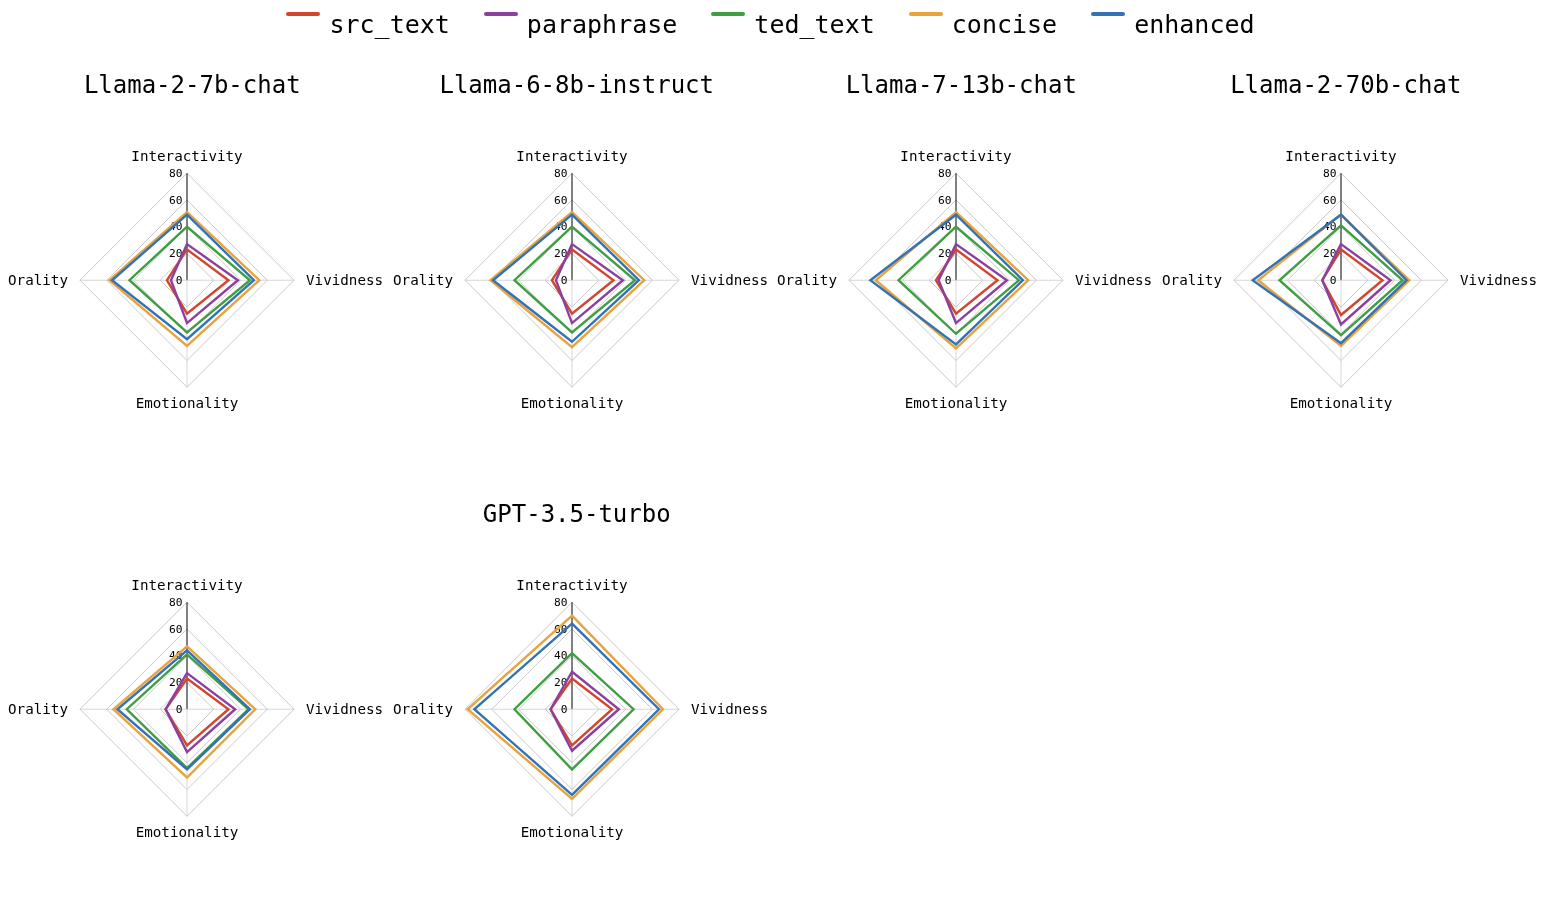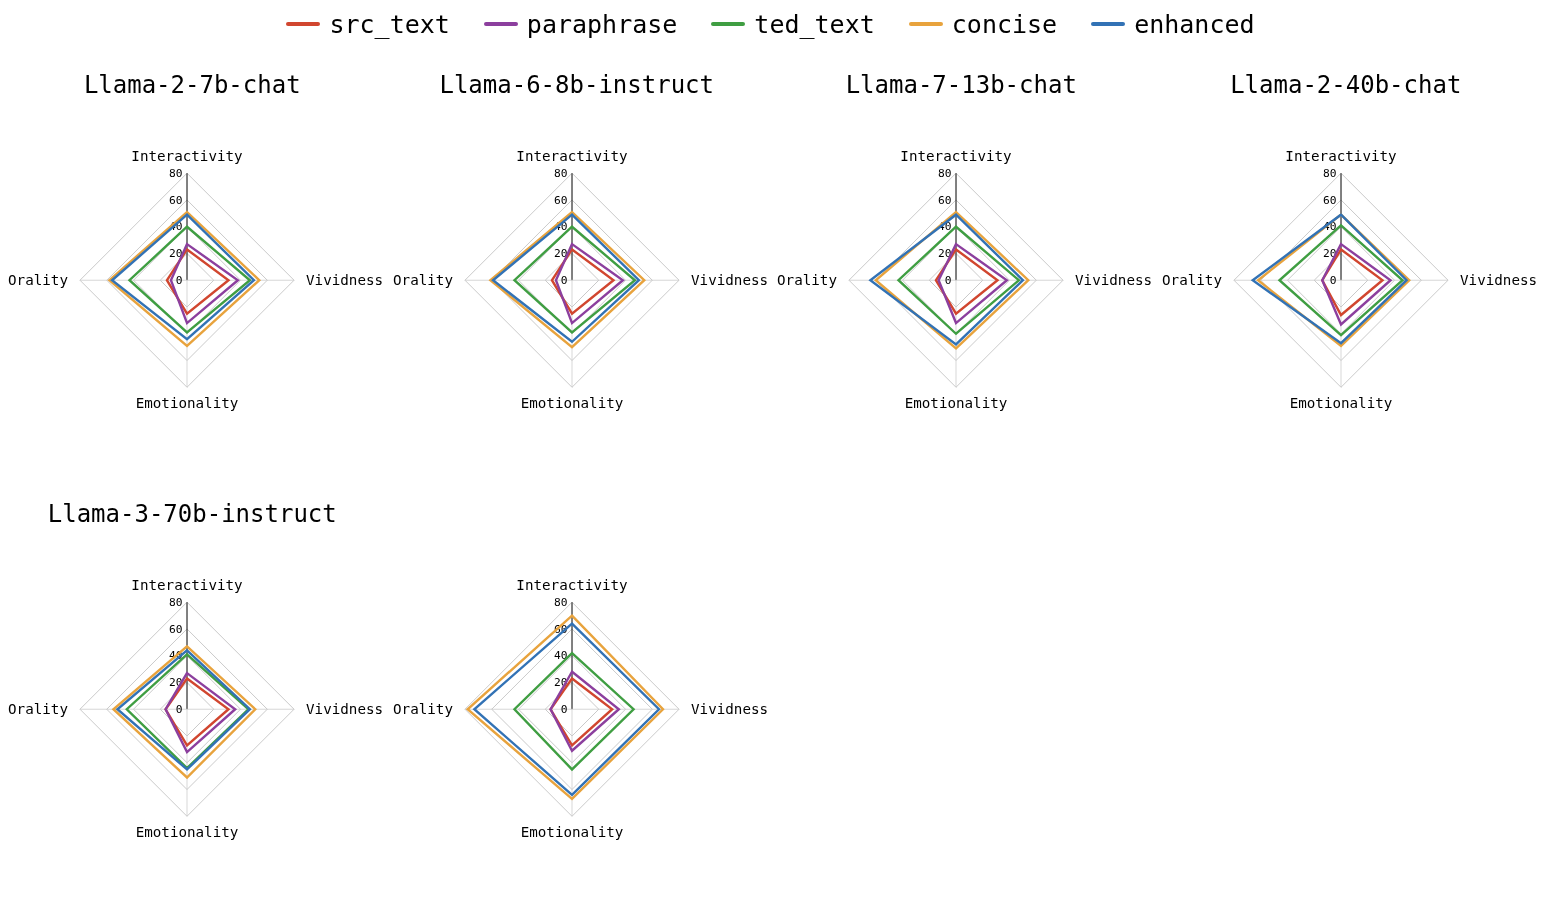--- a/index.html
+++ b/index.html
@@ -10,21 +10,21 @@
     color:#000;
     overflow:hidden;
   }
   #page{position:relative;width:1541px;height:905px;}
 
   
   #legend{
     position:absolute;top:4px;left:0;width:1541px;height:40px;
     display:flex;align-items:center;justify-content:center;gap:34px;
   }
-  .legend-item{display:flex;align-items:center;gap:9px;}
+  .legend-item{display:flex;gap:9px;}
   .legend-swatch{display:block;width:34px;height:4px;border-radius:2px;}
   .legend-label{font-size:25px;line-height:25px;letter-spacing:0px;white-space:nowrap;}
 
   
   #panels{
     position:absolute;top:60px;left:0;width:1538px;height:857px;
     display:grid;grid-template-columns:repeat(4,1fr);grid-template-rows:repeat(2,1fr);
   }
   .panel{position:relative;width:100%;height:100%;}
   .panel-title{
@@ -144,21 +144,21 @@
           <polygon points="249.83333333333331,150.75 333.8458333333333,222.25 249.83333333333331,293.75 172.9708333333333,222.25" class="series-path" stroke="#3f9e42"></polygon>
           <polygon points="249.83333333333331,131.0875 346.35833333333335,222.25 249.83333333333331,313.4125 142.58333333333331,222.25" class="series-path" stroke="#e8a33d"></polygon>
           <polygon points="249.83333333333331,134.6625 339.2083333333333,222.25 249.83333333333331,308.05 135.4333333333333,222.25" class="series-path" stroke="#3272b5"></polygon>
           <text x="249.83333333333331" y="63.25" text-anchor="middle" class="axis-label">Interactivity</text>
           <text x="408.8333333333333" y="228.25" text-anchor="start" class="axis-label">Vividness</text>
           <text x="249.83333333333331" y="393.25" text-anchor="middle" class="axis-label">Emotionality</text>
           <text x="90.83333333333331" y="228.25" text-anchor="end" class="axis-label">Orality</text>
         </svg>
       </div>
       <div class="panel">
-        <div class="panel-title">Llama-2-40b-chat</div>
+        <div class="panel-title">Llama-2-70b-chat</div>
         <svg class="panel-svg" viewBox="0 0 513.6666666666666 428.5" preserveAspectRatio="xMidYMid meet">
           <polygon points="249.83333333333331,186.5 285.5833333333333,222.25 249.83333333333331,258 214.08333333333331,222.25" class="grid-line"></polygon>
           <polygon points="249.83333333333331,150.75 321.3333333333333,222.25 249.83333333333331,293.75 178.33333333333331,222.25" class="grid-line"></polygon>
           <polygon points="249.83333333333331,115 357.0833333333333,222.25 249.83333333333331,329.5 142.58333333333331,222.25" class="grid-line"></polygon>
           <polygon points="249.83333333333331,79.25 392.8333333333333,222.25 249.83333333333331,365.25 106.83333333333331,222.25000000000003" class="grid-line"></polygon>
           <line x1="249.83333333333331" y1="222.25" x2="249.83333333333331" y2="79.25" class="spoke-main"></line>
           <line x1="249.83333333333331" y1="222.25" x2="392.8333333333333" y2="222.25" class="spoke-line"></line>
           <line x1="249.83333333333331" y1="222.25" x2="249.83333333333331" y2="365.25" class="spoke-line"></line>
           <line x1="249.83333333333331" y1="222.25" x2="106.83333333333331" y2="222.25000000000003" class="spoke-line"></line>
           <text x="243.83333333333331" y="227.25" text-anchor="end" class="tick-label">0</text>
@@ -171,21 +171,20 @@
           <polygon points="249.83333333333331,148.9625 332.0583333333333,222.25 249.83333333333331,295.5375 167.60833333333332,222.25" class="series-path" stroke="#3f9e42"></polygon>
           <polygon points="249.83333333333331,134.6625 340.9958333333333,222.25 249.83333333333331,309.8375 139.00833333333333,222.25" class="series-path" stroke="#e8a33d"></polygon>
           <polygon points="249.83333333333331,134.6625 337.42083333333335,222.25 249.83333333333331,306.2625 131.85833333333332,222.25000000000003" class="series-path" stroke="#3272b5"></polygon>
           <text x="249.83333333333331" y="63.25" text-anchor="middle" class="axis-label">Interactivity</text>
           <text x="408.8333333333333" y="228.25" text-anchor="start" class="axis-label">Vividness</text>
           <text x="249.83333333333331" y="393.25" text-anchor="middle" class="axis-label">Emotionality</text>
           <text x="90.83333333333331" y="228.25" text-anchor="end" class="axis-label">Orality</text>
         </svg>
       </div>
       <div class="panel">
-        <div class="panel-title">Llama-3-70b-instruct</div>
         <svg class="panel-svg" viewBox="0 0 513.6666666666666 428.5" preserveAspectRatio="xMidYMid meet">
           <polygon points="249.83333333333331,186.5 285.5833333333333,222.25 249.83333333333331,258 214.08333333333331,222.25" class="grid-line"></polygon>
           <polygon points="249.83333333333331,150.75 321.3333333333333,222.25 249.83333333333331,293.75 178.33333333333331,222.25" class="grid-line"></polygon>
           <polygon points="249.83333333333331,115 357.0833333333333,222.25 249.83333333333331,329.5 142.58333333333331,222.25" class="grid-line"></polygon>
           <polygon points="249.83333333333331,79.25 392.8333333333333,222.25 249.83333333333331,365.25 106.83333333333331,222.25000000000003" class="grid-line"></polygon>
           <line x1="249.83333333333331" y1="222.25" x2="249.83333333333331" y2="79.25" class="spoke-main"></line>
           <line x1="249.83333333333331" y1="222.25" x2="392.8333333333333" y2="222.25" class="spoke-line"></line>
           <line x1="249.83333333333331" y1="222.25" x2="249.83333333333331" y2="365.25" class="spoke-line"></line>
           <line x1="249.83333333333331" y1="222.25" x2="106.83333333333331" y2="222.25000000000003" class="spoke-line"></line>
           <text x="243.83333333333331" y="227.25" text-anchor="end" class="tick-label">0</text>
@@ -198,20 +197,21 @@
           <polygon points="249.83333333333331,148.9625 332.0583333333333,222.25 249.83333333333331,300.9 169.39583333333331,222.25" class="series-path" stroke="#3f9e42"></polygon>
           <polygon points="249.83333333333331,138.2375 340.9958333333333,222.25 249.83333333333331,313.4125 151.52083333333331,222.25" class="series-path" stroke="#e8a33d"></polygon>
           <polygon points="249.83333333333331,143.6 333.8458333333333,222.25 249.83333333333331,302.6875 156.88333333333333,222.25" class="series-path" stroke="#3272b5"></polygon>
           <text x="249.83333333333331" y="63.25" text-anchor="middle" class="axis-label">Interactivity</text>
           <text x="408.8333333333333" y="228.25" text-anchor="start" class="axis-label">Vividness</text>
           <text x="249.83333333333331" y="393.25" text-anchor="middle" class="axis-label">Emotionality</text>
           <text x="90.83333333333331" y="228.25" text-anchor="end" class="axis-label">Orality</text>
         </svg>
       </div>
       <div class="panel">
+        <div class="panel-title">GPT-3.5-turbo</div>
         <svg class="panel-svg" viewBox="0 0 513.6666666666666 428.5" preserveAspectRatio="xMidYMid meet">
           <polygon points="249.83333333333331,186.5 285.5833333333333,222.25 249.83333333333331,258 214.08333333333331,222.25" class="grid-line"></polygon>
           <polygon points="249.83333333333331,150.75 321.3333333333333,222.25 249.83333333333331,293.75 178.33333333333331,222.25" class="grid-line"></polygon>
           <polygon points="249.83333333333331,115 357.0833333333333,222.25 249.83333333333331,329.5 142.58333333333331,222.25" class="grid-line"></polygon>
           <polygon points="249.83333333333331,79.25 392.8333333333333,222.25 249.83333333333331,365.25 106.83333333333331,222.25000000000003" class="grid-line"></polygon>
           <line x1="249.83333333333331" y1="222.25" x2="249.83333333333331" y2="79.25" class="spoke-main"></line>
           <line x1="249.83333333333331" y1="222.25" x2="392.8333333333333" y2="222.25" class="spoke-line"></line>
           <line x1="249.83333333333331" y1="222.25" x2="249.83333333333331" y2="365.25" class="spoke-line"></line>
           <line x1="249.83333333333331" y1="222.25" x2="106.83333333333331" y2="222.25000000000003" class="spoke-line"></line>
           <text x="243.83333333333331" y="227.25" text-anchor="end" class="tick-label">0</text>

